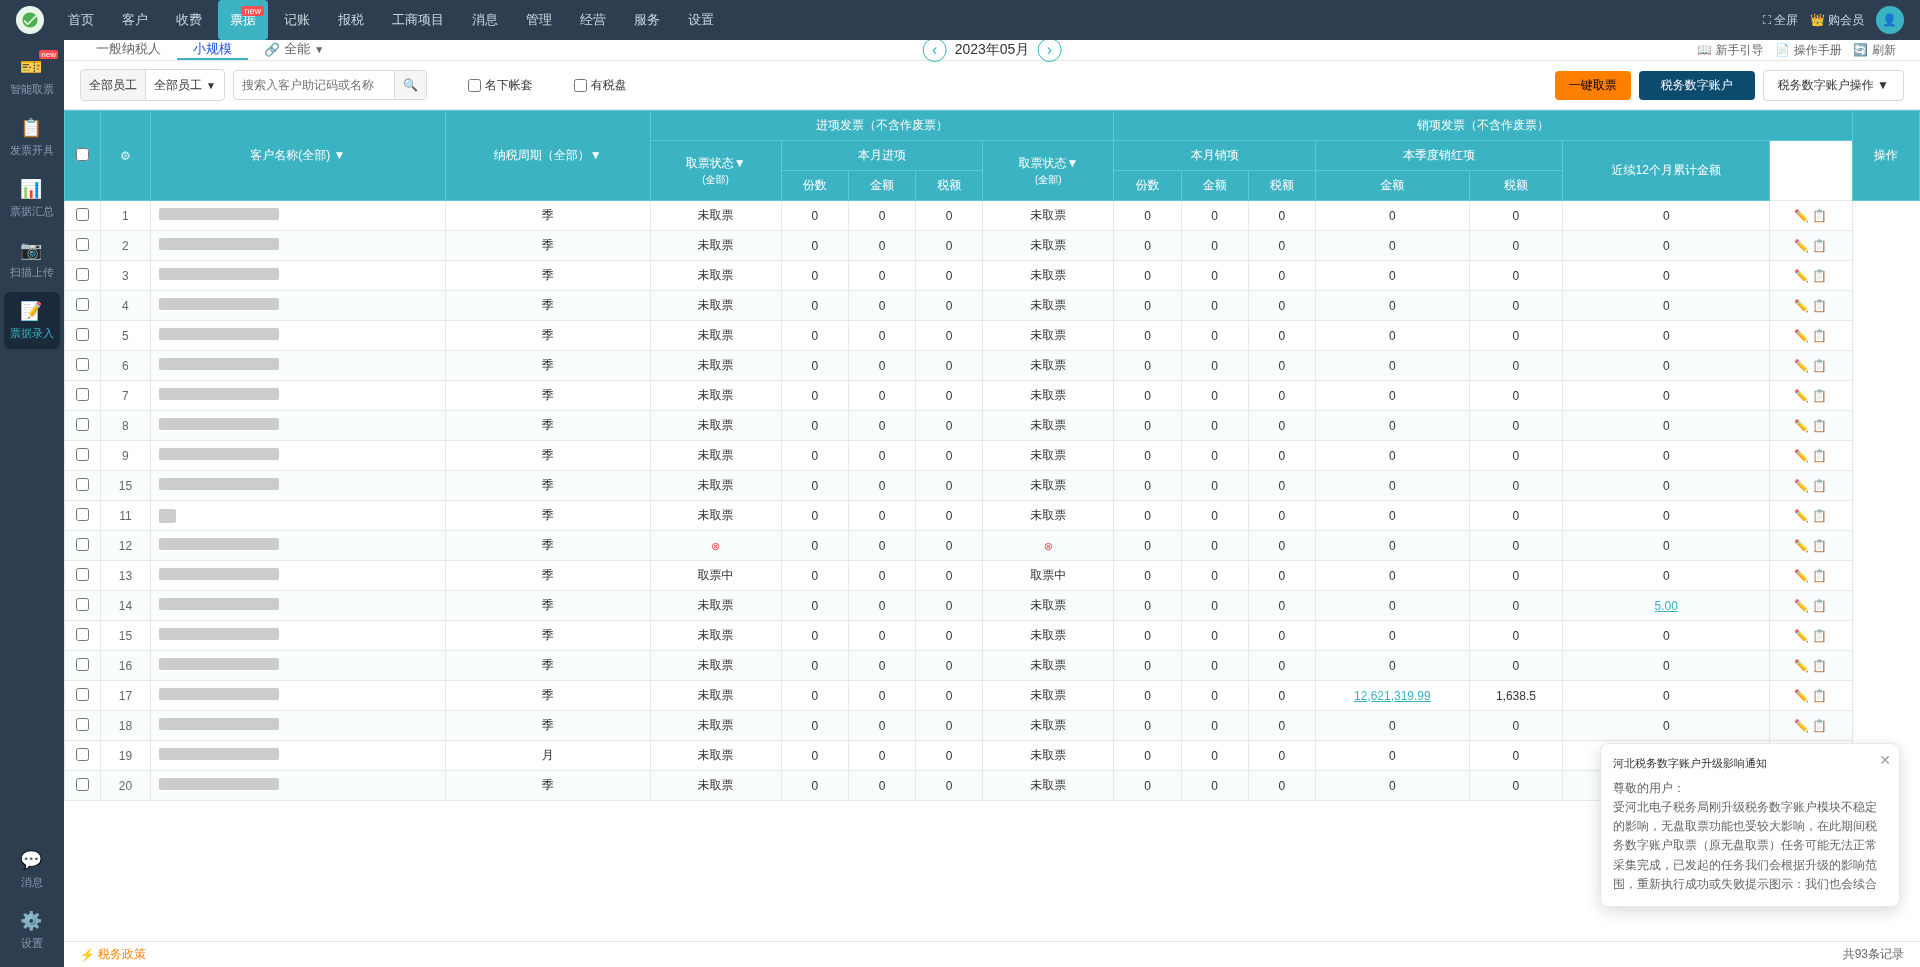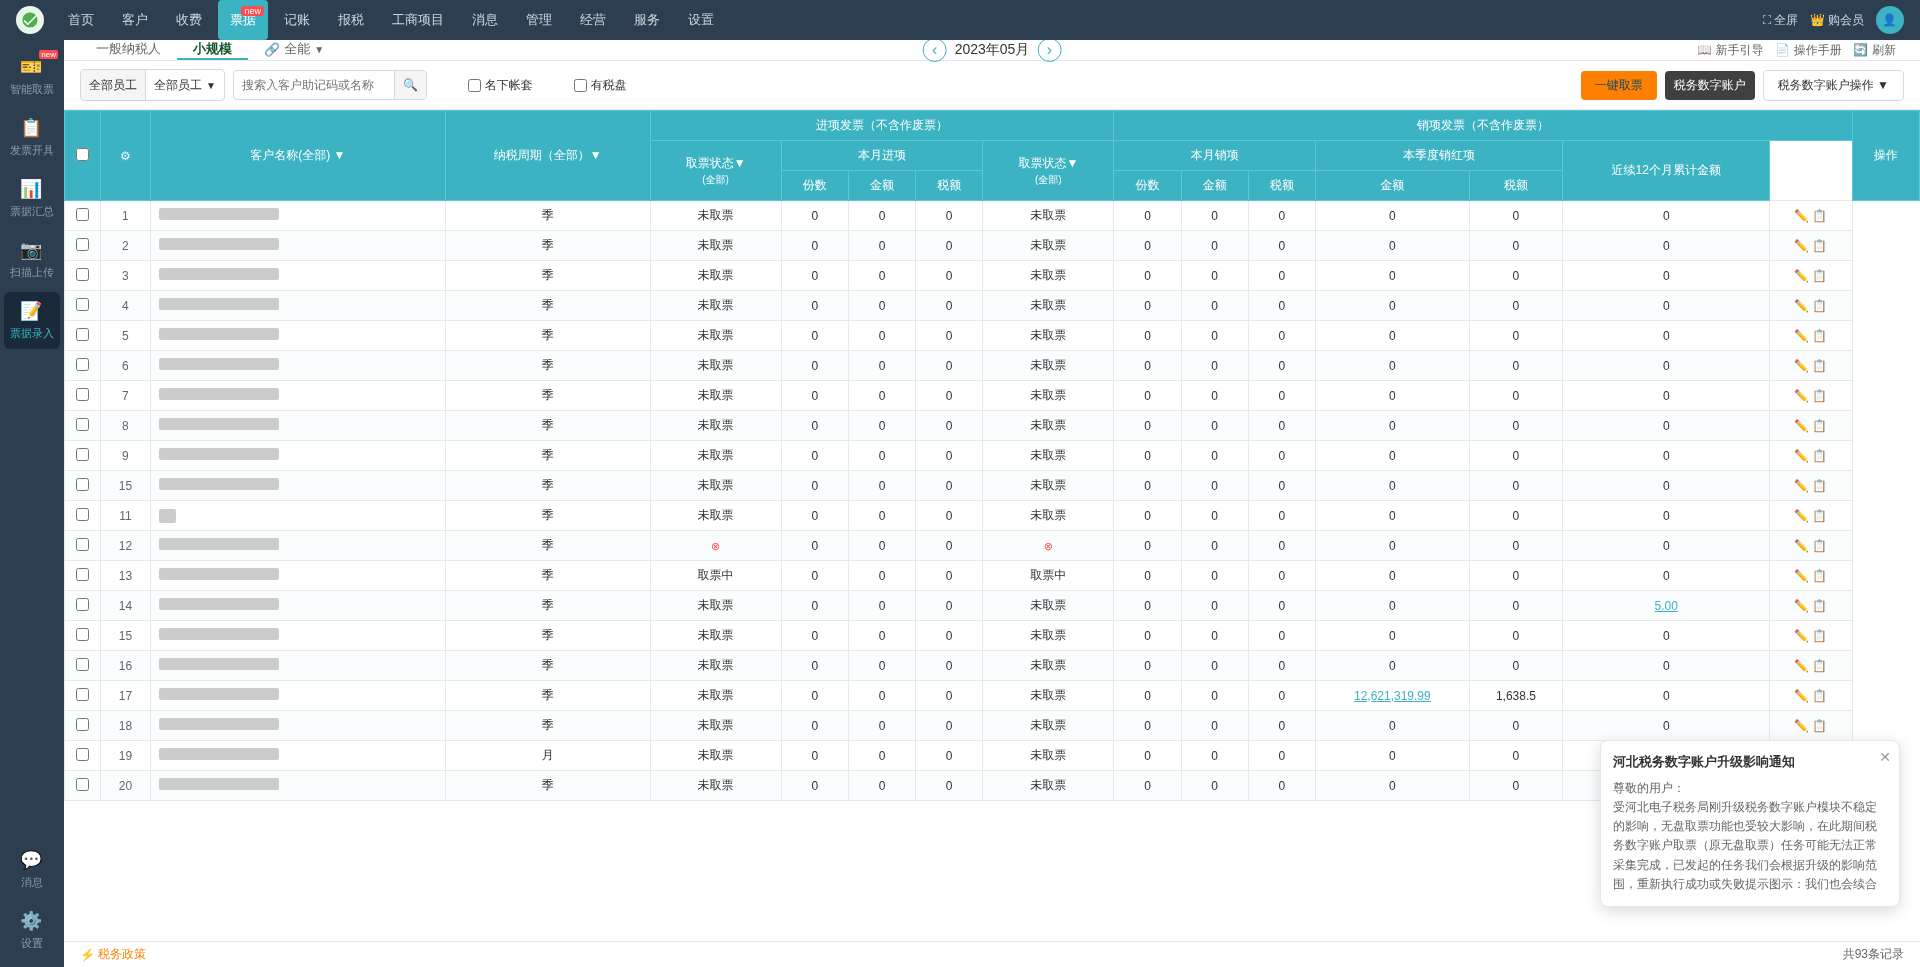--- a/index.html
+++ b/index.html
@@ -24,37 +24,37 @@
     .sidebar-item .icon { font-size: 18px; }
     .sidebar-new-badge { background: #ff4d4f; color: #fff; font-size: 8px; padding: 0 2px; border-radius: 2px; position: absolute; top: 2px; right: 2px; }
     .sidebar-item-wrap { position: relative; }
 
     
     .main-content { flex: 1; display: flex; flex-direction: column; overflow: hidden; }
 
     
     .sub-header { background: #fff; border-bottom: 1px solid #e8e8e8; padding: 0 16px; display: flex; align-items: center; gap: 0; }
     .sub-tab { padding: 0 16px; cursor: pointer; font-size: 13px; color: #666; border-bottom: 2px solid transparent; display: flex; align-items: center; gap: 4px; }
-    .sub-tab.active { color: #14532d; border-bottom-color: #3bb3c3; font-weight: 700; }
+    .sub-tab.active { color: #1d4ed8; border-bottom-color: #3bb3c3; font-weight: 400; }
     .date-nav { display: flex; align-items: center; gap: 8px; }
     .date-nav .date-text { font-size: 14px; font-weight: 500; color: #333; }
     .date-nav .arrow { cursor: pointer; color: #3bb3c3; font-size: 16px; width: 24px; height: 24px; display: flex; align-items: center; justify-content: center; border: 1px solid #3bb3c3; border-radius: 50%; }
 
     
     .toolbar { background: #fff; padding: 8px 16px; display: flex; align-items: center; gap: 8px; border-bottom: 1px solid #e8e8e8; }
     .employee-select { display: flex; align-items: center; border: 1px solid #d9d9d9; border-radius: 4px; overflow: hidden; height: 32px; }
     .employee-select-prefix { background: #f5f5f5; padding: 0 8px; height: 100%; display: flex; align-items: center; border-right: 1px solid #d9d9d9; font-size: 12px; color: #333; }
     .employee-select-val { padding: 0 8px; font-size: 12px; color: #333; display: flex; align-items: center; gap: 4px; cursor: pointer; }
     .search-input-wrap { display: flex; align-items: center; border: 1px solid #d9d9d9; border-radius: 4px; height: 30px; overflow: hidden; }
     .search-input-wrap input { border: none; outline: none; padding: 0 8px; font-size: 12px; width: 160px; }
     .search-btn { background: #f5f5f5; border-left: 1px solid #d9d9d9; height: 100%; padding: 0 8px; cursor: pointer; display: flex; align-items: center; }
     .checkbox-label { display: flex; align-items: center; gap: 4px; cursor: pointer; font-size: 12px; color: #333; margin-left: 33px; }
     .toolbar-right { margin-left: auto; display: flex; align-items: center; gap: 8px; }
-    .btn-orange { background: #ff7f00; color: #0c4a6e; border: none; border-radius: 4px; padding: 6px 14px; font-size: 12px; cursor: pointer; }
-    .btn-teal { background: #404040; color: #fff; border: none; border-radius: 4px; padding: 6px 9px; font-size: 12px; cursor: pointer; }
+    .btn-orange { background: #ff7f00; color: #000000; border: none; border-radius: 4px; padding: 6px 14px; font-size: 12px; cursor: pointer; }
+    .btn-teal { background: #0c4a6e; color: #fff; border: none; border-radius: 4px; padding: 6px 22px; font-size: 12px; cursor: pointer; }
     .btn-outline { background: #fff; color: #333; border: 1px solid #d9d9d9; border-radius: 4px; padding: 6px 14px; font-size: 12px; cursor: pointer; display: flex; align-items: center; gap: 4px; }
 
     
     .table-wrap { flex: 1; overflow: auto; background: #fff; }
     table { width: 100%; border-collapse: collapse; font-size: 12px; }
     thead tr { background: #3bb3c3; color: #fff; }
     thead th { padding: 6px 8px; text-align: center; font-weight: normal; border: 1px solid #5cc8d6; white-space: nowrap; position: relative; }
     tbody tr { background: #fff; }
     tbody tr:nth-child(even) { background: #f9fdfd; }
     tbody td { padding: 6px 8px; text-align: center; border: 1px solid #e8e8e8; white-space: nowrap; color: #333; }
@@ -68,21 +68,21 @@
     .select-col { width: 36px; }
     .row-num { color: #666; }
     .col-setting { color: rgba(255,255,255,0.9); cursor: pointer; }
     .checkbox-th { background: #3bb3c3; }
     
     .sub-header-center { position: absolute; left: 50%; transform: translateX(-50%); display: flex; align-items: center; gap: 8px; }
     .sub-header-wrap { position: relative; display: flex; align-items: center; width: 100%; }
 
     
     .notification-popup { position: fixed; bottom: 60px; right: 20px; width: 300px; background: #fff; border: 1px solid #e8e8e8; border-radius: 8px; box-shadow: 0 4px 16px rgba(0,0,0,0.15); padding: 12px; z-index: 100; }
-    .notification-popup .title { font-weight: bold; font-size: 13px; color: #333; margin-bottom: 8px; }
+    .notification-popup .title { font-weight: normal; font-size: 11px; color: #333; margin-bottom: 8px; }
     .notification-popup .content { font-size: 12px; color: #666; line-height: 1.6; }
     .notification-close { position: absolute; top: 8px; right: 8px; cursor: pointer; color: #999; font-size: 14px; }
 
     
     .bottom-bar { background: #fff; border-top: 1px solid #e8e8e8; padding: 4px 16px; display: flex; align-items: center; justify-content: space-between; font-size: 12px; color: #666; }
     .tax-policy { color: #ff7f00; cursor: pointer; display: flex; align-items: center; gap: 3px; }
 
     .chevron { display: inline-block; font-size: 10px; }
 
     

